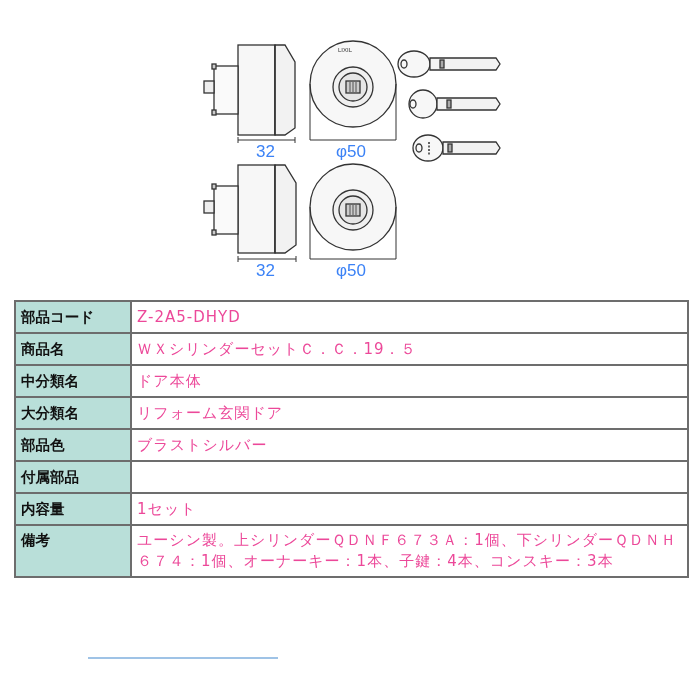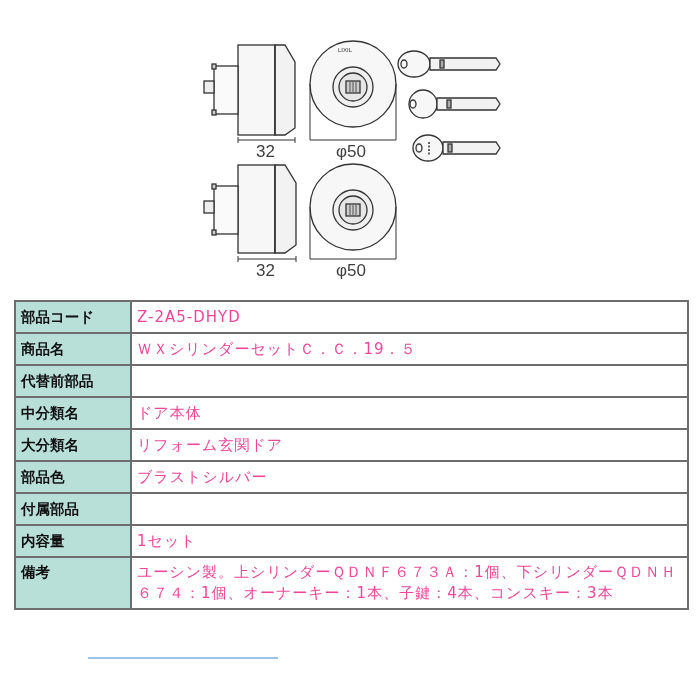--- a/index.html
+++ b/index.html
@@ -1,20 +1,20 @@
 <!DOCTYPE html>
 <html><head>
 <meta charset="utf-8">
 <style>
   html, body { margin: 0; padding: 0; background: #ffffff; }
   body { width: 700px; height: 700px; position: relative; overflow: hidden;
          font-family: "DejaVu Sans", "Liberation Sans", sans-serif; color: #222; }
   .figure { position: absolute; left: 0; top: 0; width: 700px; height: 295px; }
   .figure svg { position: absolute; left: 0; top: 0; }
-  .dim { position: absolute; font-family: "Liberation Sans", sans-serif; font-size: 17px; color: #404040; }
+  .dim { position: absolute; font-family: "Liberation Sans", sans-serif; font-size: 17px; color: #3b82f6; }
   table.spec { position: absolute; left: 14px; top: 300px; width: 675px;
                border-collapse: collapse; table-layout: fixed; }
   table.spec td { border: 2px solid #6d6d6d; padding: 2px 5px; vertical-align: top;
                   font-size: 15px; line-height: 26px; }
   table.spec td.label { width: 104px; background: #b9dfd9; font-weight: bold;
                         font-family: "DejaVu Sans", sans-serif; font-size: 14.5px; color: #111; }
   table.spec td.value { background: #fff; font-family: "DejaVu Sans", sans-serif;
                         letter-spacing: 1px; color: #ec4899; }
   table.spec tr { height: 31px; }
   table.spec tr.tall td { line-height: 21px; padding-top: 4px; padding-bottom: 4px; }
@@ -111,24 +111,20 @@
   <tbody>
       <tr>
     <td class="label">部品コード</td>
     <td class="value">Z-2A5-DHYD</td>
   </tr>
   <tr>
     <td class="label">商品名</td>
     <td class="value">ＷＸシリンダーセットＣ．Ｃ．19．５</td>
   </tr>
   <tr>
-    <td class="label">代替前部品</td>
-    <td class="value"></td>
-  </tr>
-  <tr>
     <td class="label">中分類名</td>
     <td class="value">ドア本体</td>
   </tr>
   <tr>
     <td class="label">大分類名</td>
     <td class="value">リフォーム玄関ドア</td>
   </tr>
   <tr>
     <td class="label">部品色</td>
     <td class="value">ブラストシルバー</td>

